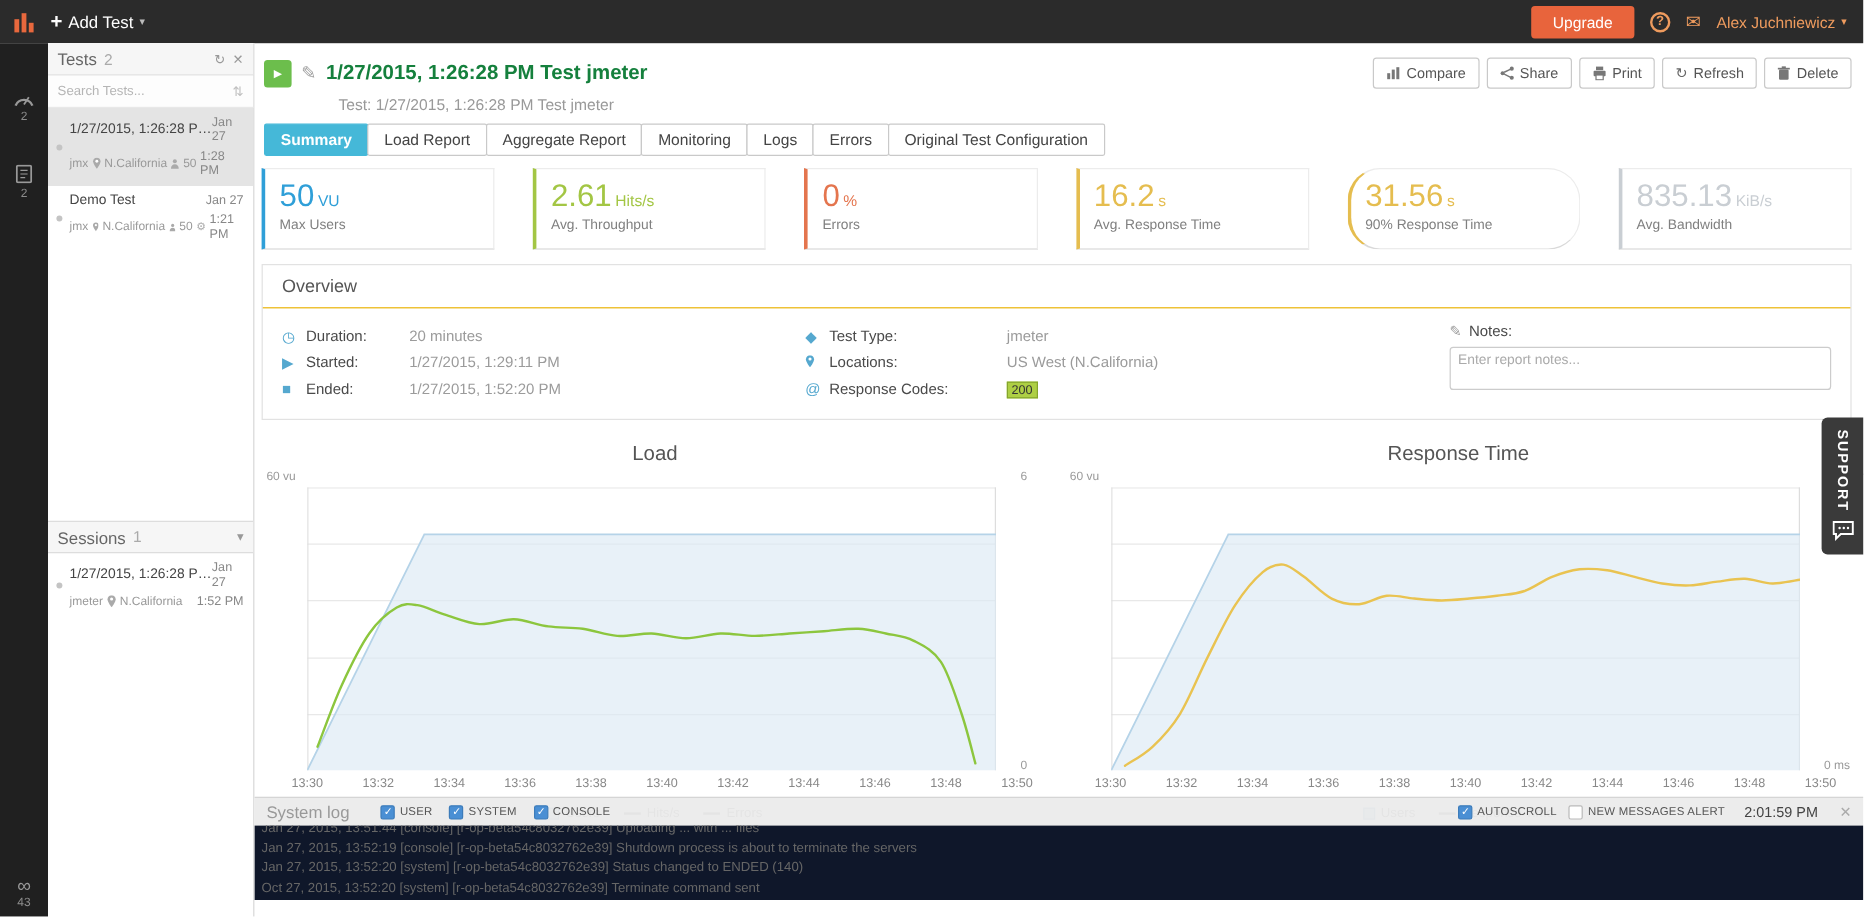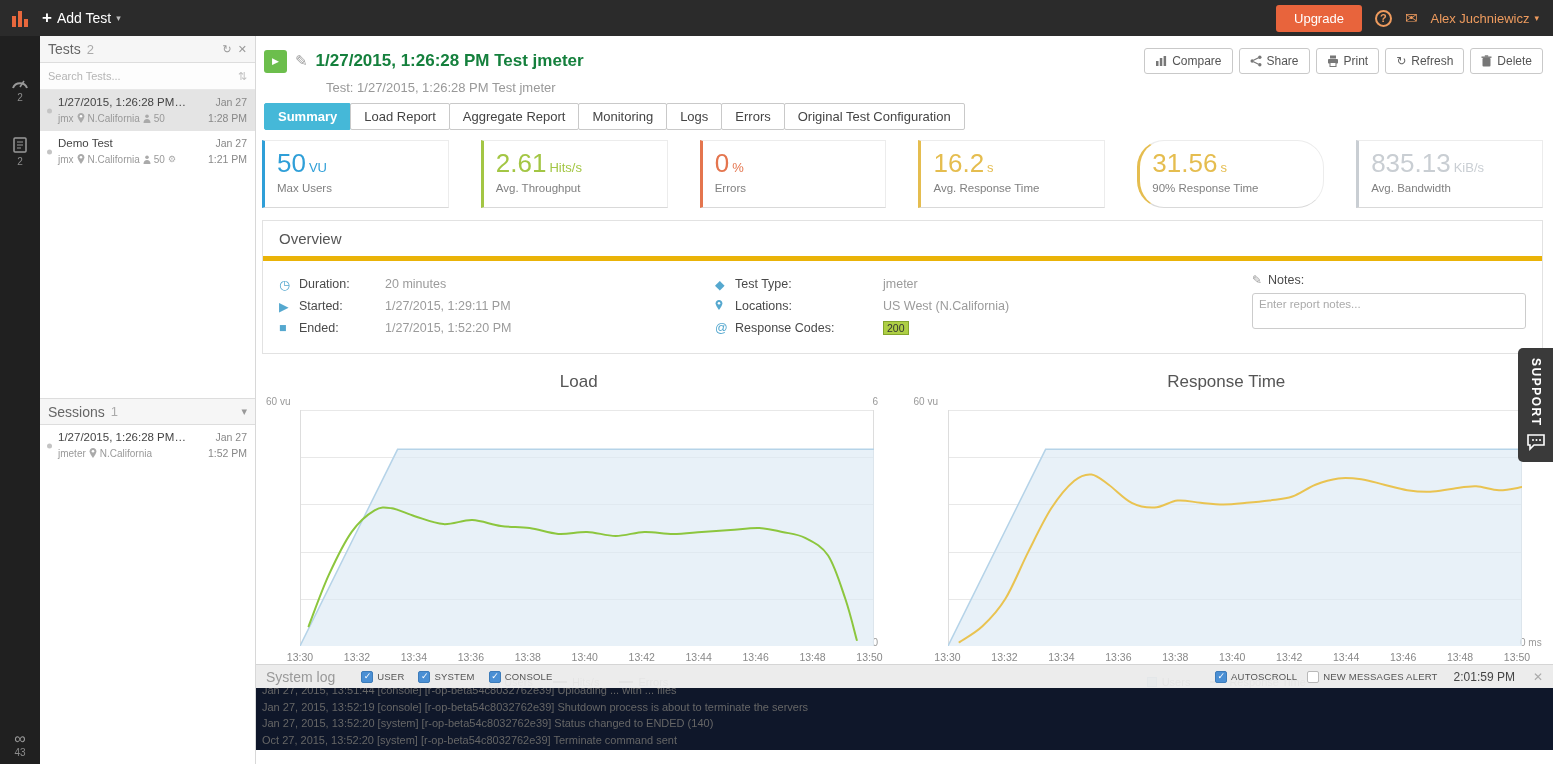--- a/index.html
+++ b/index.html
@@ -23,21 +23,21 @@
   .cols { display:flex; height:728px; }
 
   
   .iconstrip { width:40px; background:#202020; position:relative; display:flex; flex-direction:column; align-items:center; padding-top:40px; flex:none; }
   .strip-group { display:flex; flex-direction:column; align-items:center; gap:3px; margin-bottom:34px; cursor:pointer; }
   .strip-count { color:#8c8c8c; font-size:10px; }
   .strip-bottom { position:absolute; bottom:6px; left:0; right:0; display:flex; flex-direction:column; align-items:center; gap:1px; cursor:pointer; }
   .inf { color:#9a9a9a; font-size:16px; line-height:14px; }
 
   
-  .tests-panel { width:216px; background:#fff; border-right:1px solid #d8d8d8; display:flex; flex-direction:column; flex:none; }
+  .tests-panel { width:172px; background:#fff; border-right:1px solid #d8d8d8; display:flex; flex-direction:column; flex:none; }
   .panel-header { height:27px; background:#f6f6f6; border-bottom:1px solid #ddd; display:flex; align-items:center; padding:0 8px; gap:6px; flex:none; }
   .panel-title { font-size:14px; color:#666; }
   .panel-count { font-size:13px; color:#aaa; }
   .ph-spacer { flex:1; }
   .hdr-icon { color:#999; font-size:11px; cursor:pointer; }
   .search-row { height:27px; border-bottom:1px solid #e8e8e8; display:flex; align-items:center; padding:0 8px; background:#fdfdfd; flex:none; }
   .search-input { flex:1; border:none; outline:none; font-size:11px; color:#666; background:transparent; font-family:inherit; }
   .search-input::placeholder { color:#b5b5b5; }
   .sort-icon { color:#c0c0c0; font-size:11px; cursor:pointer; }
   .test-item { position:relative; padding:6px 8px 7px 18px; cursor:pointer; flex:none; }
@@ -69,21 +69,21 @@
 
   
   .kpis { display:grid; grid-template-columns:repeat(6,1fr); gap:32px; margin-top:10px; }
   .kpi { background:#fff; border:1px solid #ececec; border-bottom:1px solid #d9d9d9; border-left:3px solid #ccc; padding:7px 12px 9px; height:68px; }
   .kpi-value { font-size:26px; line-height:30px; }
   .kpi-unit { font-size:13px; margin-left:3px; }
   .kpi-label { font-size:11.5px; color:#808080; margin-top:4px; }
 
   
   .overview { margin-top:12px; border:1px solid #e2e2e2; background:#fff; }
-  .overview-header { padding:9px 16px; font-size:15px; color:#555; border-bottom:5px solid #eab308; }
+  .overview-header { padding:9px 16px; font-size:15px; color:#555; border-bottom:1px solid #eab308; }
   .overview-body { display:flex; padding:12px 16px 14px; }
   .info-col { border-collapse:collapse; }
   .info-col td { height:22px; vertical-align:middle; font-size:12.5px; }
   .ico-cell { width:20px; color:#55a8cf; font-size:11px; }
   .lbl-cell { color:#4a4a4a; padding-right:8px; }
   .val-cell { color:#9b9b9b; }
   .colA { width:436px; } .colA .lbl-cell { width:86px; }
   .colB { width:535px; } .colB .lbl-cell { width:148px; }
   .notes-col { flex:1; padding-left:2px; }
   .notes-label { font-size:12.5px; color:#4a4a4a; margin-bottom:6px; display:flex; align-items:center; gap:6px; }

